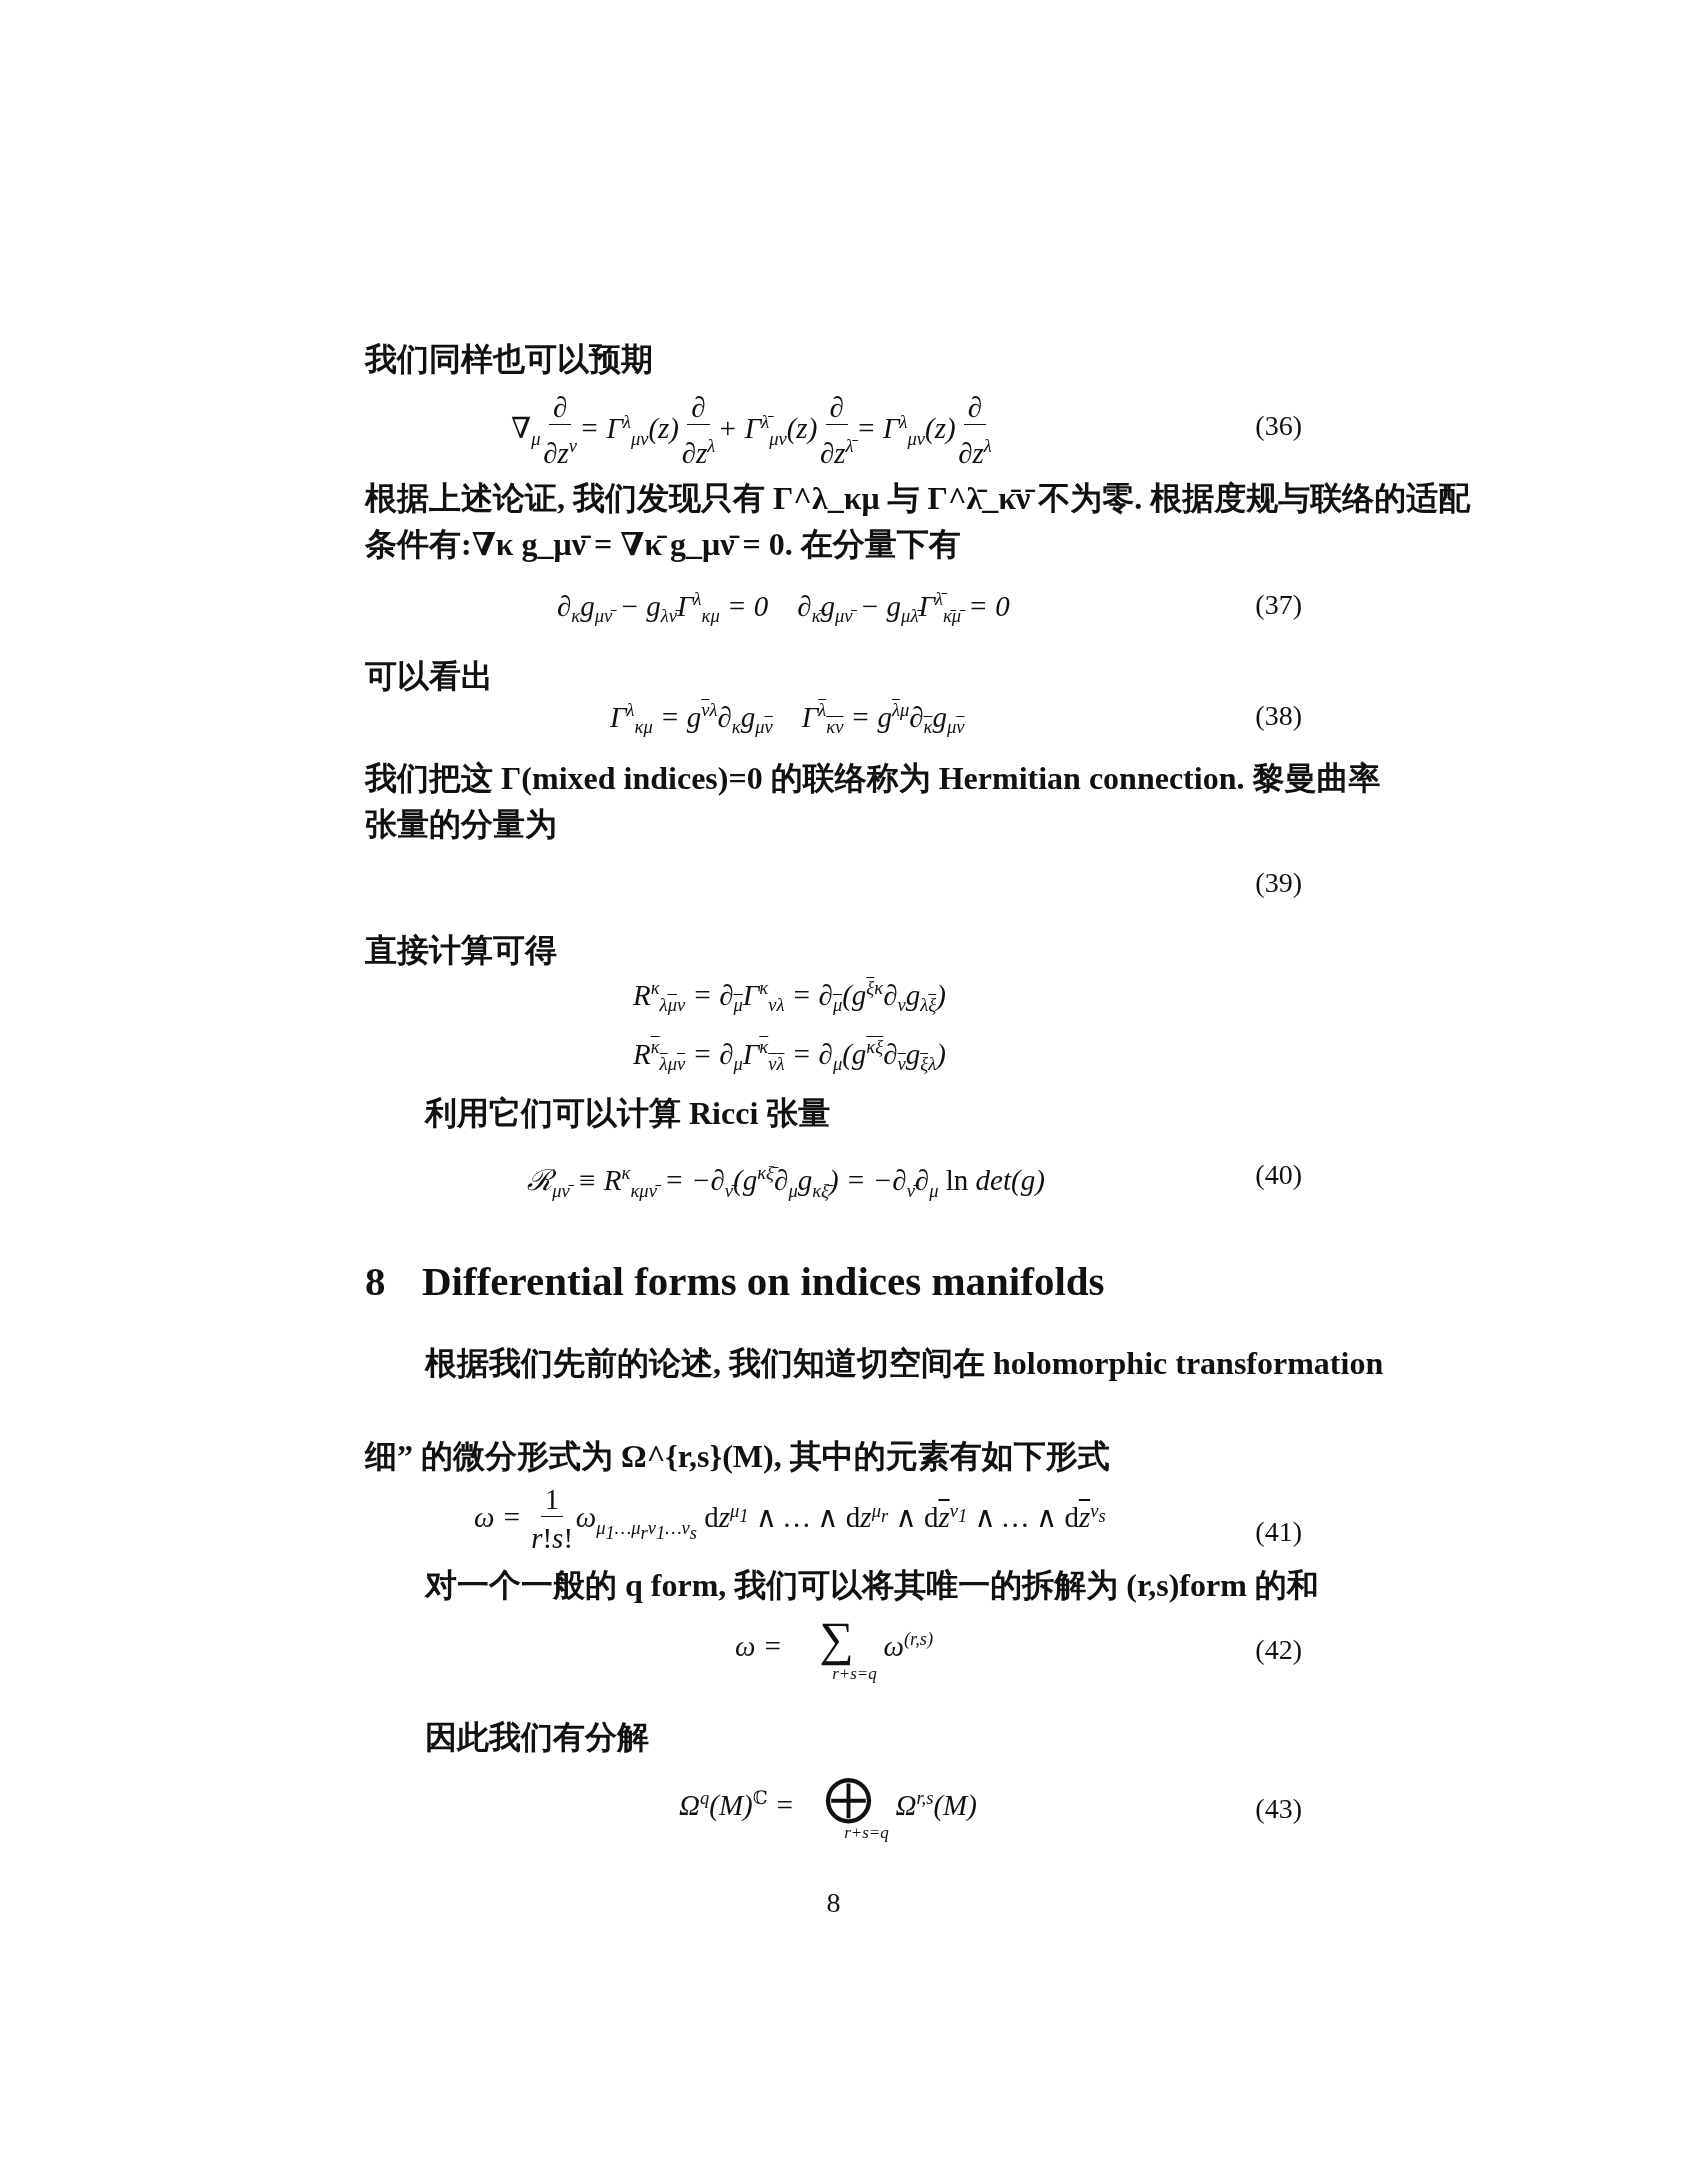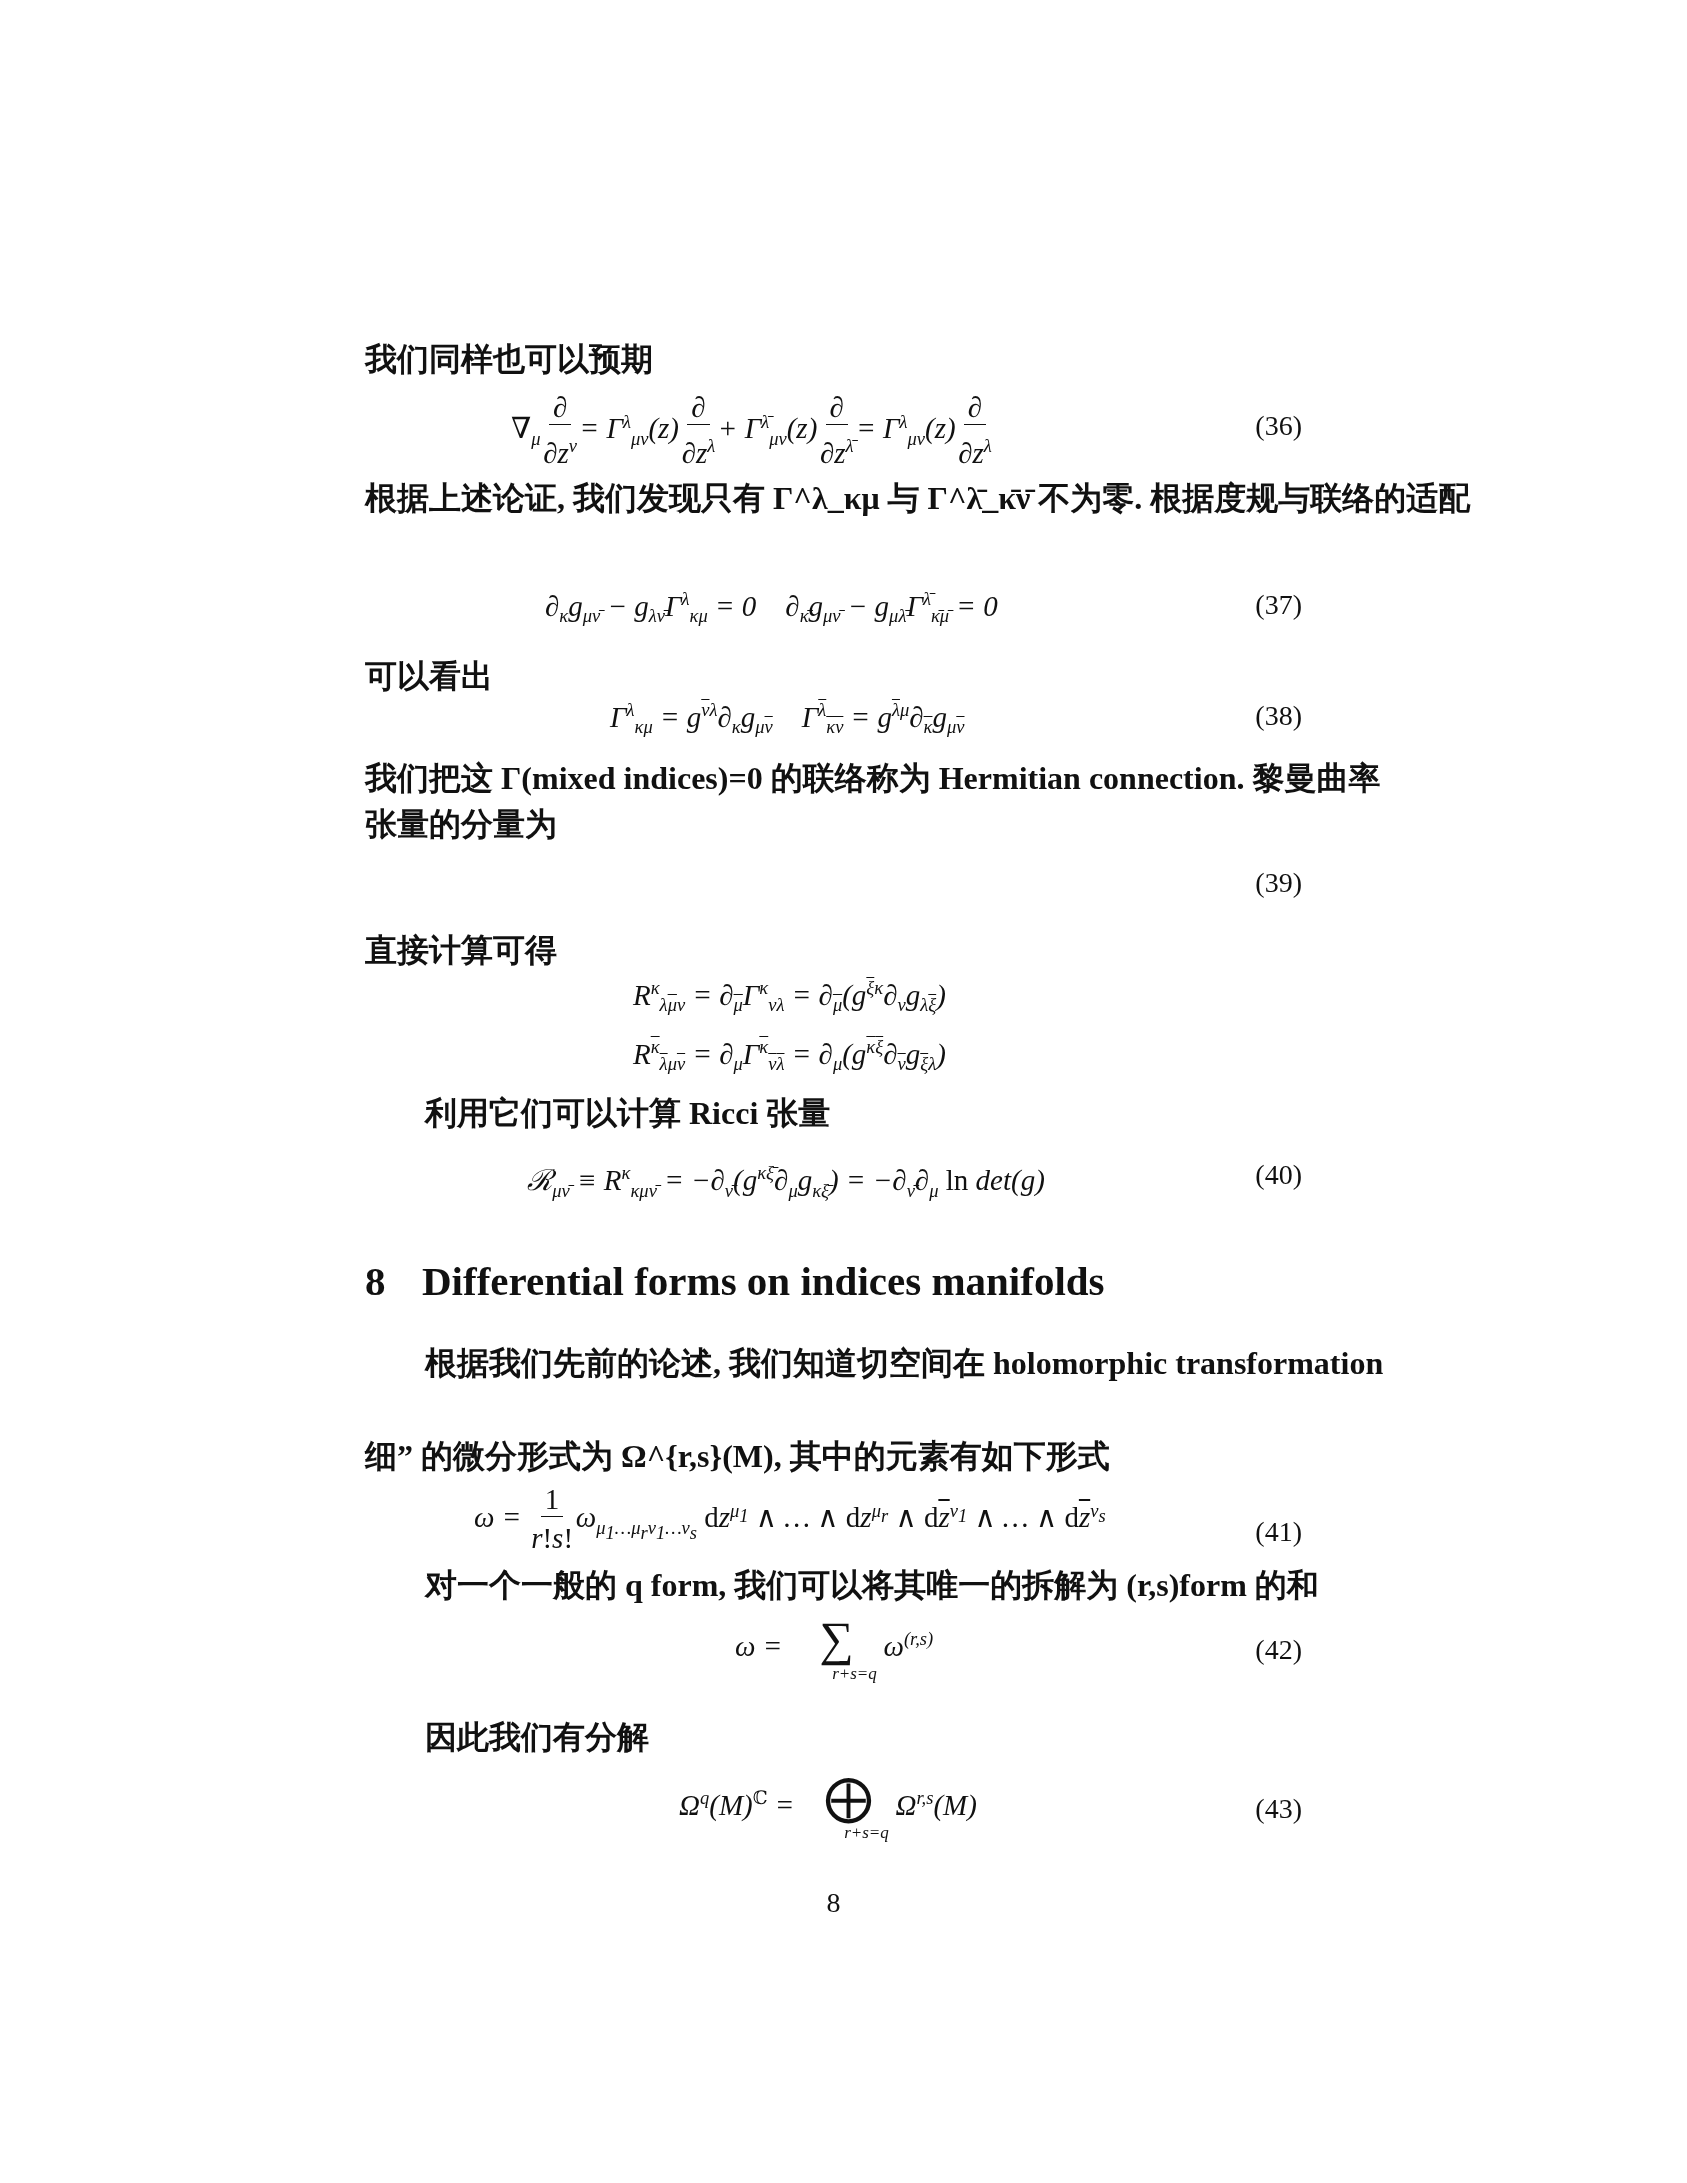--- a/index.html
+++ b/index.html
@@ -43,23 +43,24 @@
           <span class="d">∂z<sup>λ̄</sup></span>
         </span>= Γ<sup>λ</sup><sub>μν</sub>(z)<span class="frac">
           <span class="n">∂</span>
           <span class="d">∂z<sup>λ</sup></span>
         </span>
     </div>
     <div class="num" style="top:20px">(36)</div>
   </div>
 
   <div class="line" style="top:478px">根据上述论证, 我们发现只有 Γ^λ_κμ 与 Γ^λ̄_κ̄ν̄ 不为零. 根据度规与联络的适配</div>
+  <div class="line" style="top:524px">条件有:∇κ g_μν̄ = ∇κ̄ g_μν̄ = 0. 在分量下有</div>
 
   <div class="eq" style="top:589px">
-    <div class="body" style="left:180px;top:0">
+    <div class="body" style="left:192px;top:0">
       ∂<sub>κ</sub>g<sub>μν̄</sub> − g<sub>λν̄</sub>Γ<sup>λ</sup><sub>κμ</sub> = 0 &nbsp;&nbsp; ∂<sub>κ̄</sub>g<sub>μν̄</sub> − g<sub>μλ̄</sub>Γ<sup>λ̄</sup><sub>κ̄μ̄</sub> = 0
     </div>
     <div class="num" style="top:0">(37)</div>
   </div>
 
   <div class="line" style="top:656px">可以看出</div>
 
   <div class="eq" style="top:700px">
     <div class="body" style="left:245px;top:0">
       Γ<sup>λ</sup><sub>κμ</sub> = g<sup><span class="ov">ν</span>λ</sup>∂<sub>κ</sub>g<sub>μ<span class="ov">ν</span></sub> &nbsp;&nbsp; Γ<sup><span class="ov">λ</span></sup><sub><span class="ov">κν</span></sub> = g<sup><span class="ov">λ</span>μ</sup>∂<sub><span class="ov">κ</span></sub>g<sub>μ<span class="ov">ν</span></sub>

